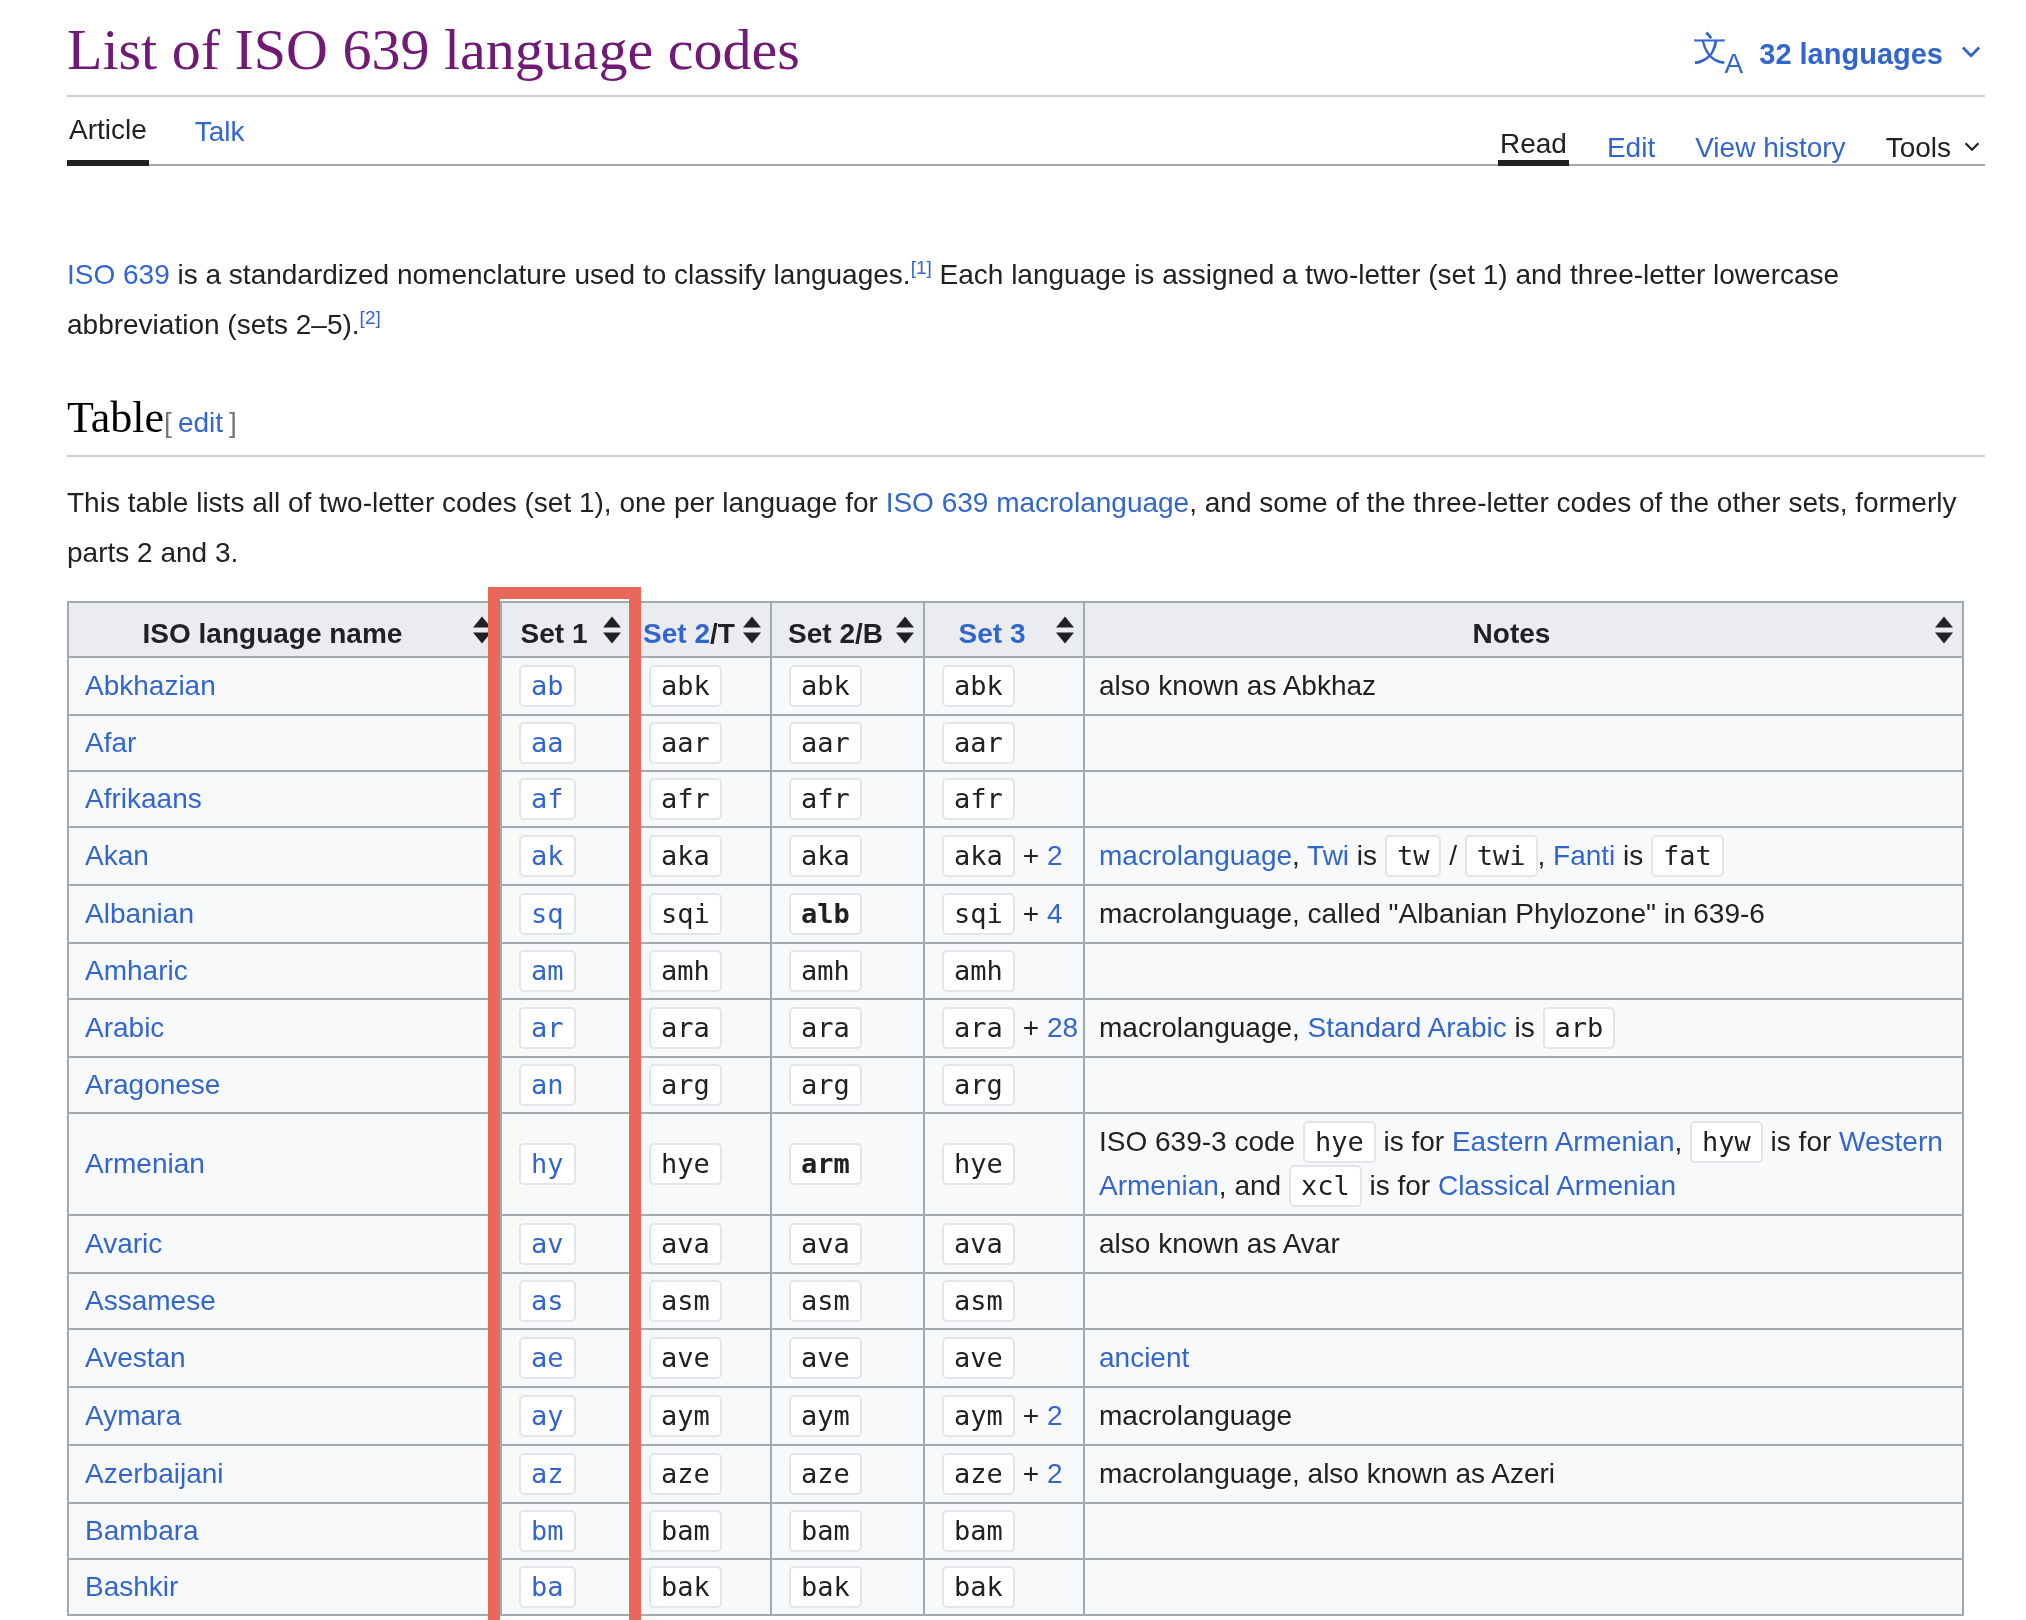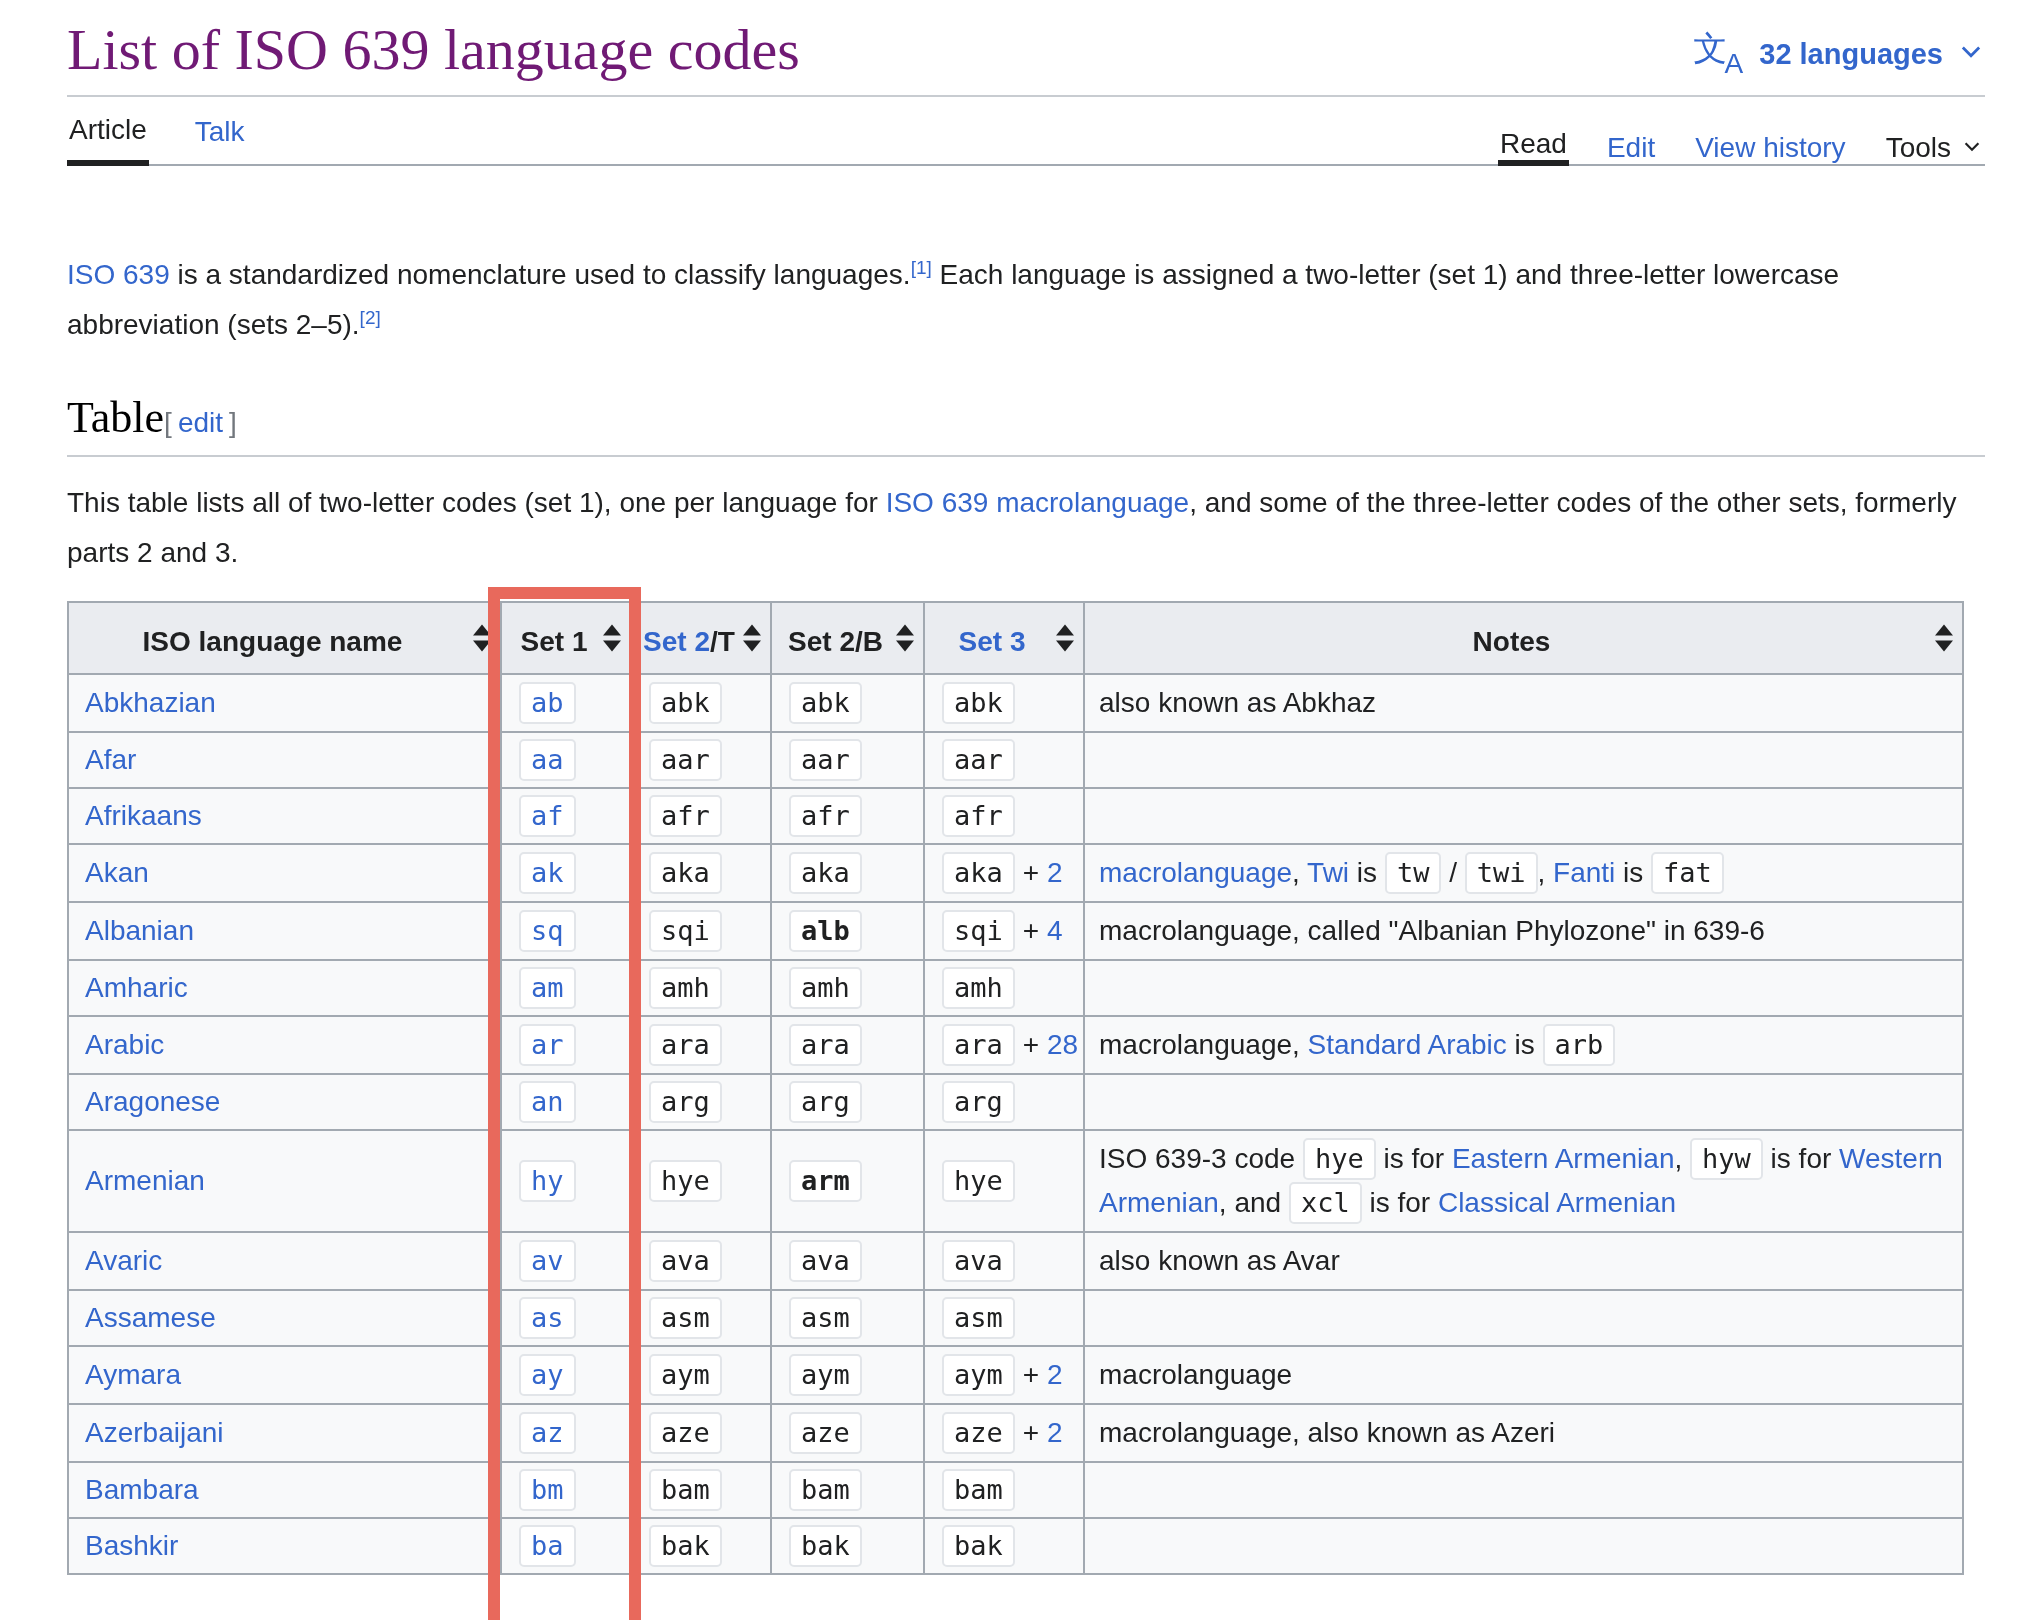--- a/index.html
+++ b/index.html
@@ -49,21 +49,21 @@
 
   
   table.iso{left:67px;top:601px;position:absolute;border-collapse:collapse;table-layout:fixed;
             width:1895px;font-size:28px;background:var(--rbg);}
   table.iso col:nth-child(1){width:433px;}
   table.iso col:nth-child(2){width:130px;}
   table.iso col:nth-child(3){width:140px;}
   table.iso col:nth-child(4){width:153px;}
   table.iso col:nth-child(5){width:160px;}
   table.iso col:nth-child(6){width:879px;}
-  table.iso th{background:var(--hbg);border:2px solid var(--border);height:72px;
+  table.iso th{background:var(--hbg);border:2px solid var(--border);height:55px;
                font-weight:bold;text-align:center;position:relative;padding:8px 34px 0 10px;}
   table.iso td{border:2px solid var(--border);height:56px;vertical-align:middle;background:var(--rbg);}
   td.namecell{padding-left:16px;}
   td.codecell{padding-left:17px;white-space:nowrap;}
   td.notecell{padding:6px 14px;line-height:44px;}
   .codebox{display:inline-block;font-family:"DejaVu Sans Mono","Liberation Mono",monospace;
            font-size:27px;line-height:34px;background:#ffffff;border:2px solid #e2e5e9;
            border-radius:5px;padding:2px 10px;color:var(--text);}
   .codebox.b{font-weight:bold;}
   .codebox a{color:var(--link);}
@@ -253,20 +253,28 @@
         </tr>
         <tr>
           <td class="namecell"><a>Assamese</a></td>
           <td class="codecell"><span class="codebox"><a>as</a></span></td>
           <td class="codecell"><span class="codebox">asm</span></td>
           <td class="codecell"><span class="codebox">asm</span></td>
           <td class="codecell"><span class="codebox">asm</span></td>
           <td class="notecell"></td>
         </tr>
         <tr>
+          <td class="namecell"><a>Avestan</a></td>
+          <td class="codecell"><span class="codebox"><a>ae</a></span></td>
+          <td class="codecell"><span class="codebox">ave</span></td>
+          <td class="codecell"><span class="codebox">ave</span></td>
+          <td class="codecell"><span class="codebox">ave</span></td>
+          <td class="notecell"><a>ancient</a></td>
+        </tr>
+        <tr>
           <td class="namecell"><a>Aymara</a></td>
           <td class="codecell"><span class="codebox"><a>ay</a></span></td>
           <td class="codecell"><span class="codebox">aym</span></td>
           <td class="codecell"><span class="codebox">aym</span></td>
           <td class="codecell"><span class="codebox">aym</span><span class="plus">+ <a>2</a></span></td>
           <td class="notecell"><span>macrolanguage</span></td>
         </tr>
         <tr>
           <td class="namecell"><a>Azerbaijani</a></td>
           <td class="codecell"><span class="codebox"><a>az</a></span></td>

